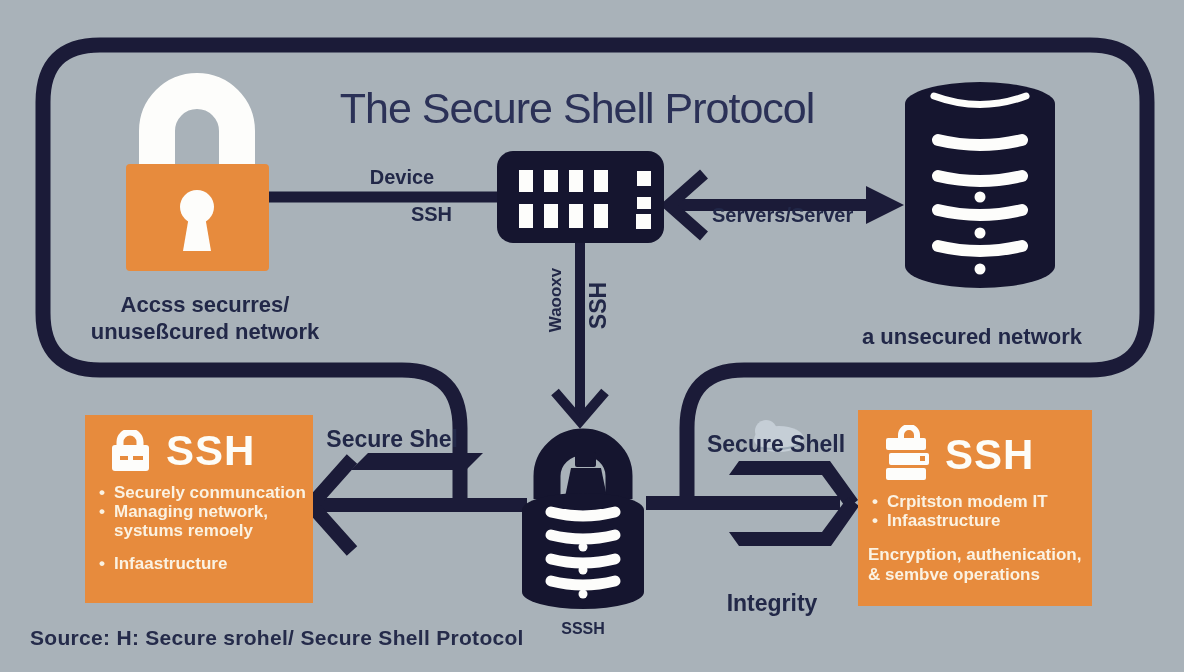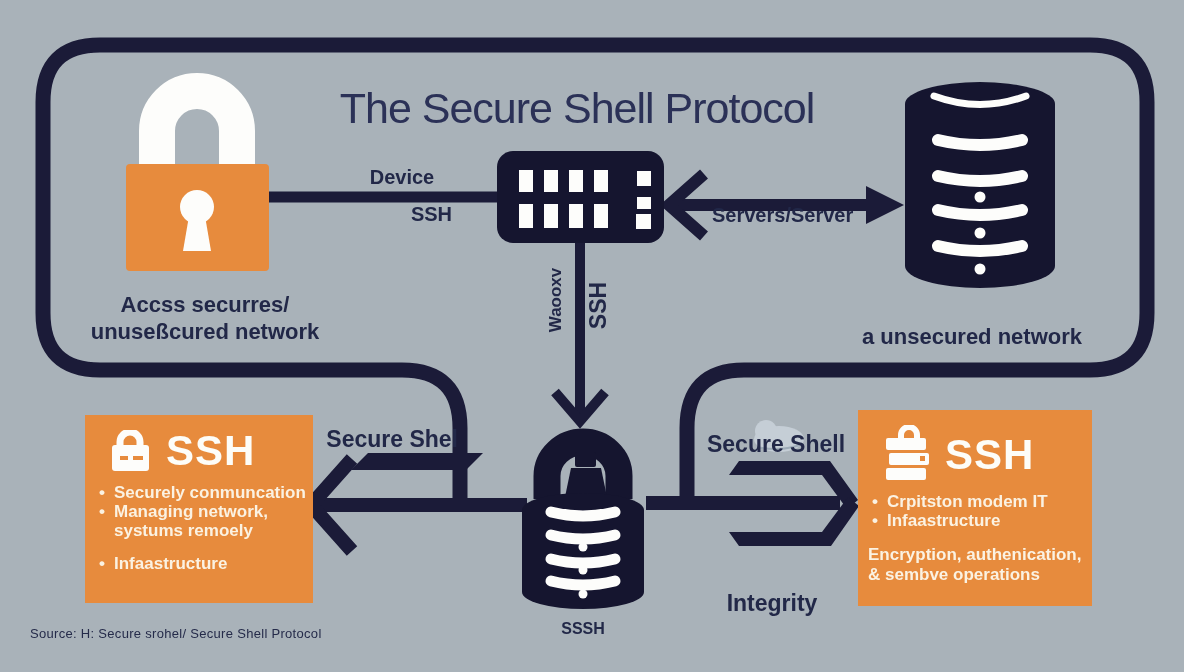--- a/index.html
+++ b/index.html
@@ -25,21 +25,21 @@
   }
   .obox{position:absolute;z-index:1;background:#e78b3d;color:#fbf2e2;}
   .obox .hdr{display:flex;align-items:center;gap:13px;padding:15px 0 0 22px;}
   .obox .hdr .t{font-size:42px;font-weight:bold;color:#fdfdf8;letter-spacing:1px;line-height:42px;}
   .blist{padding:11px 4px 0 12px;font-size:17px;font-weight:bold;}
   .brow{display:flex;gap:7px;line-height:19px;}
   .bmark{width:10px;text-align:center;}
   .cont{padding-left:17px;line-height:19px;}
   .gap{margin-top:14px;}
   .bfoot{padding:15px 2px 0 10px;font-size:17px;font-weight:bold;line-height:19.5px;}
-  .source{position:absolute;z-index:2;left:30px;top:626px;font-size:13px;font-weight:normal;color:#252b4a;letter-spacing:.3px;}
+  .source{position:absolute;z-index:2;left:30px;top:626px;font-size:21px;font-weight:bold;color:#252b4a;letter-spacing:.3px;}
 </style>
 </head>
 <body>
 
 <div class="canvas">
 
   <svg class="art" width="1184" height="672" viewBox="0 0 1184 672">
 
     <g>
       <path d="M460 508 V428 Q460 370 402 370 H100 Q43 370 43 313 V102 Q43 45 100 45 H1090 Q1147 45 1147 102 V313 Q1147 370 1090 370 H744 Q687 370 687 428 V508" fill="none" stroke="#1b1b38" stroke-width="15"></path>

